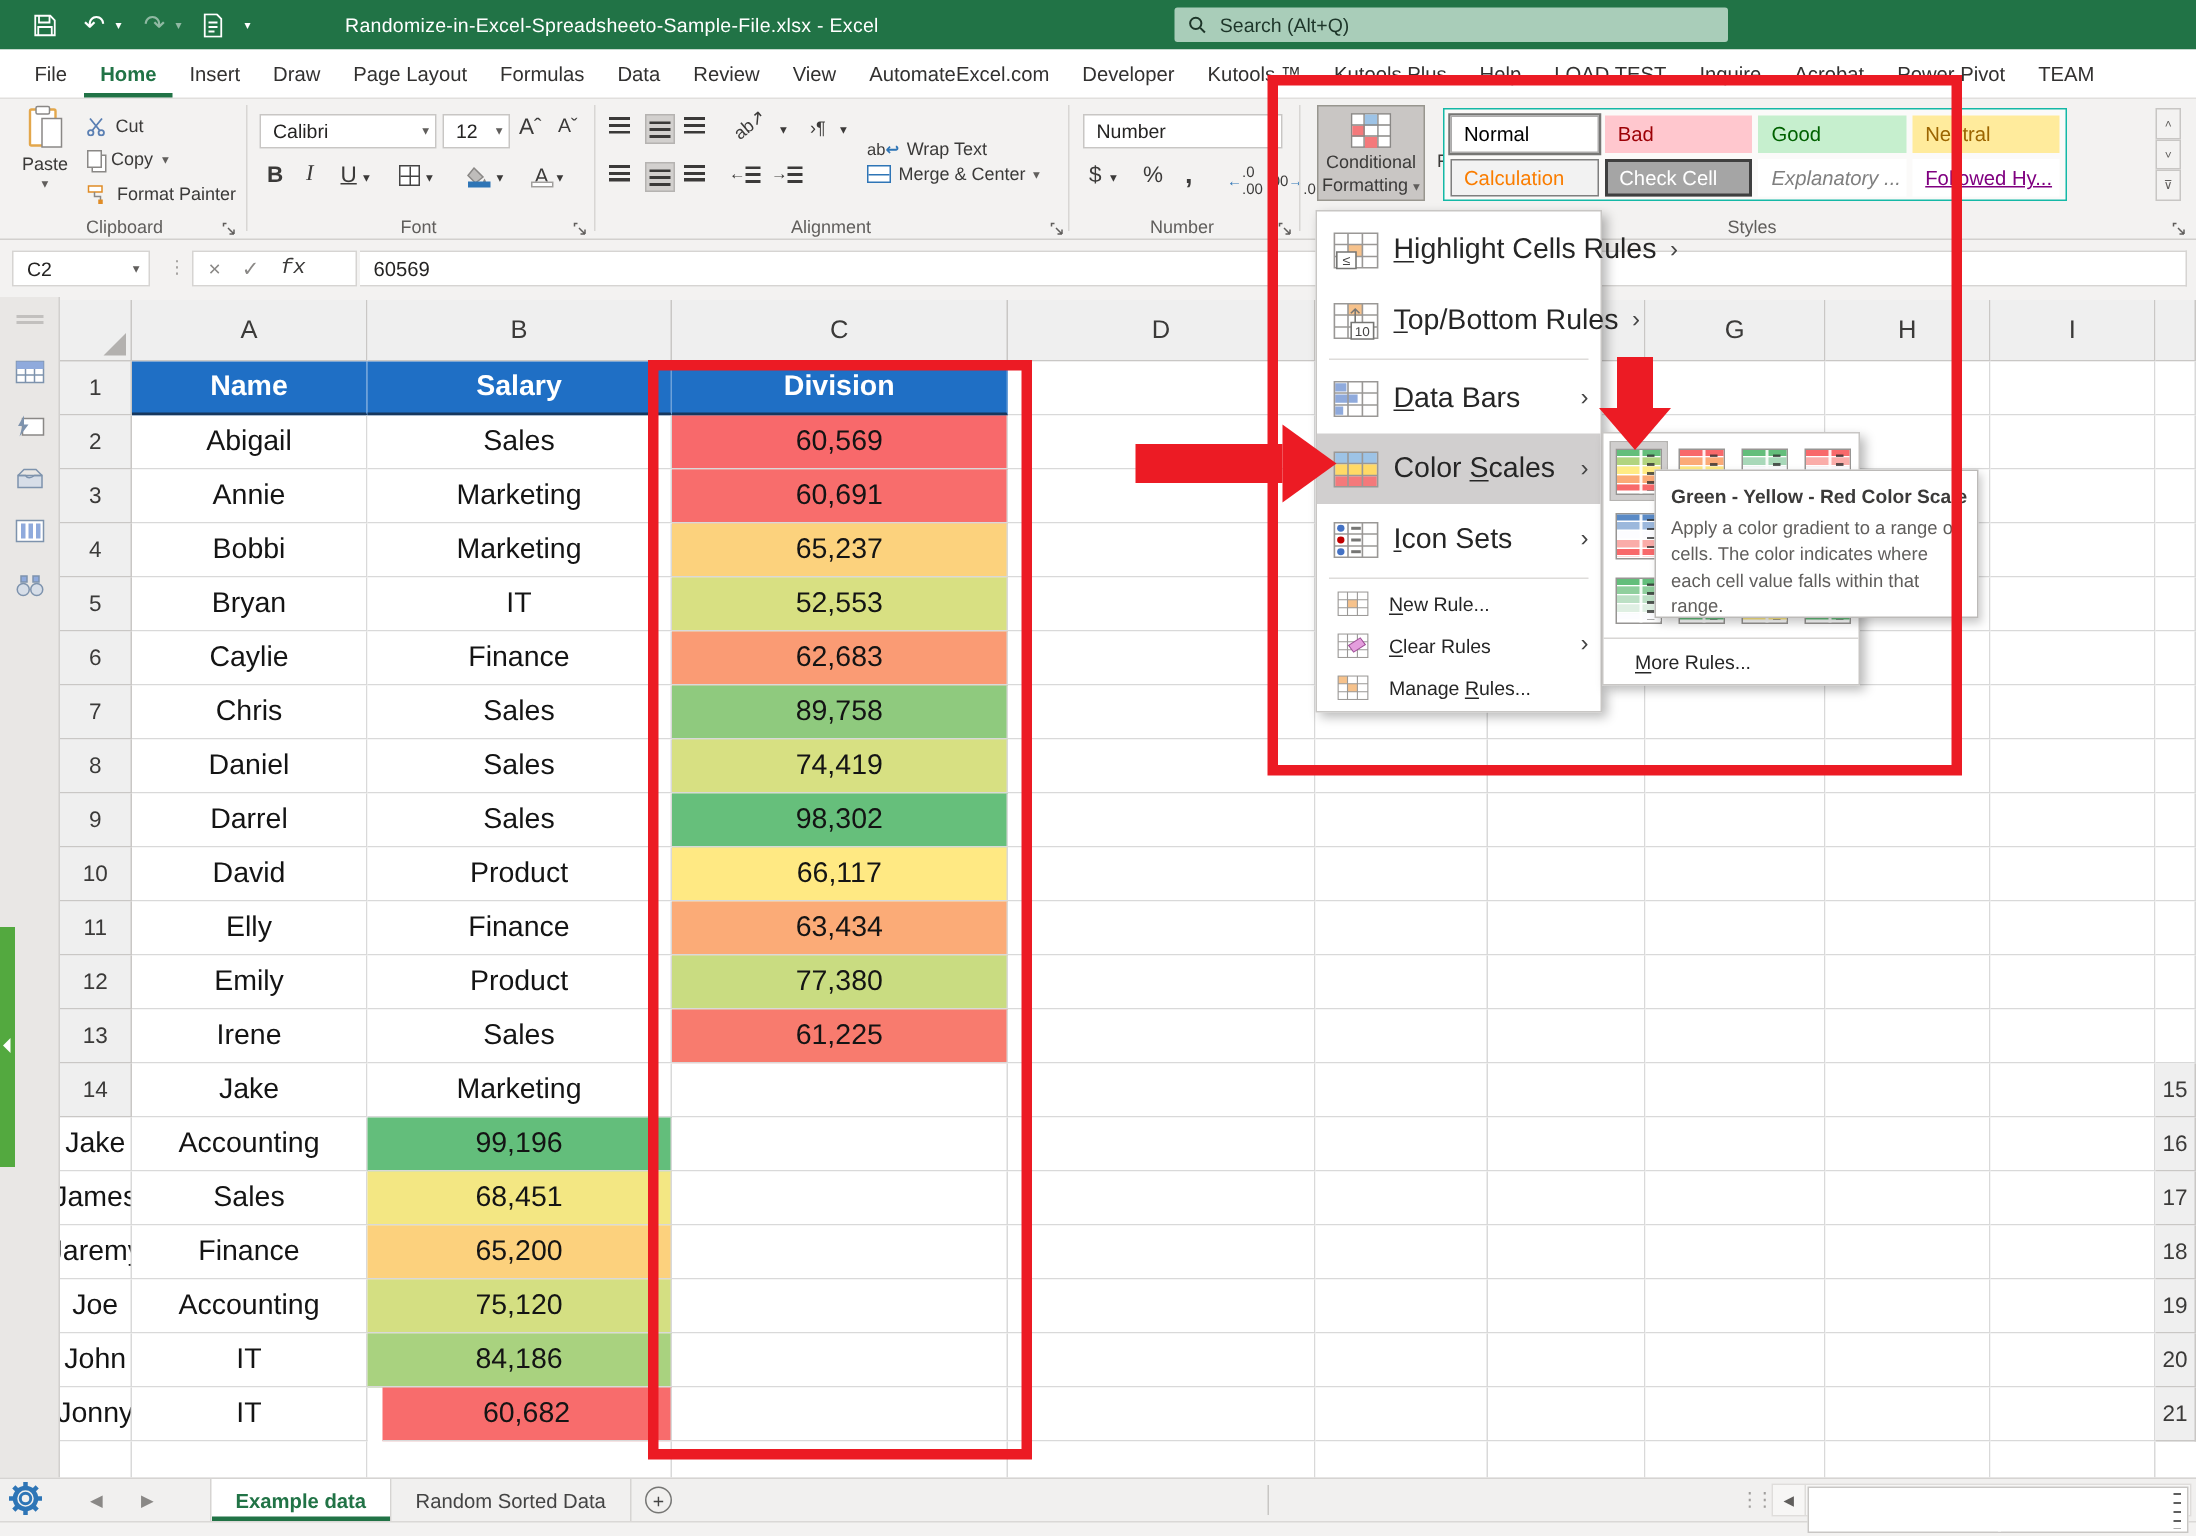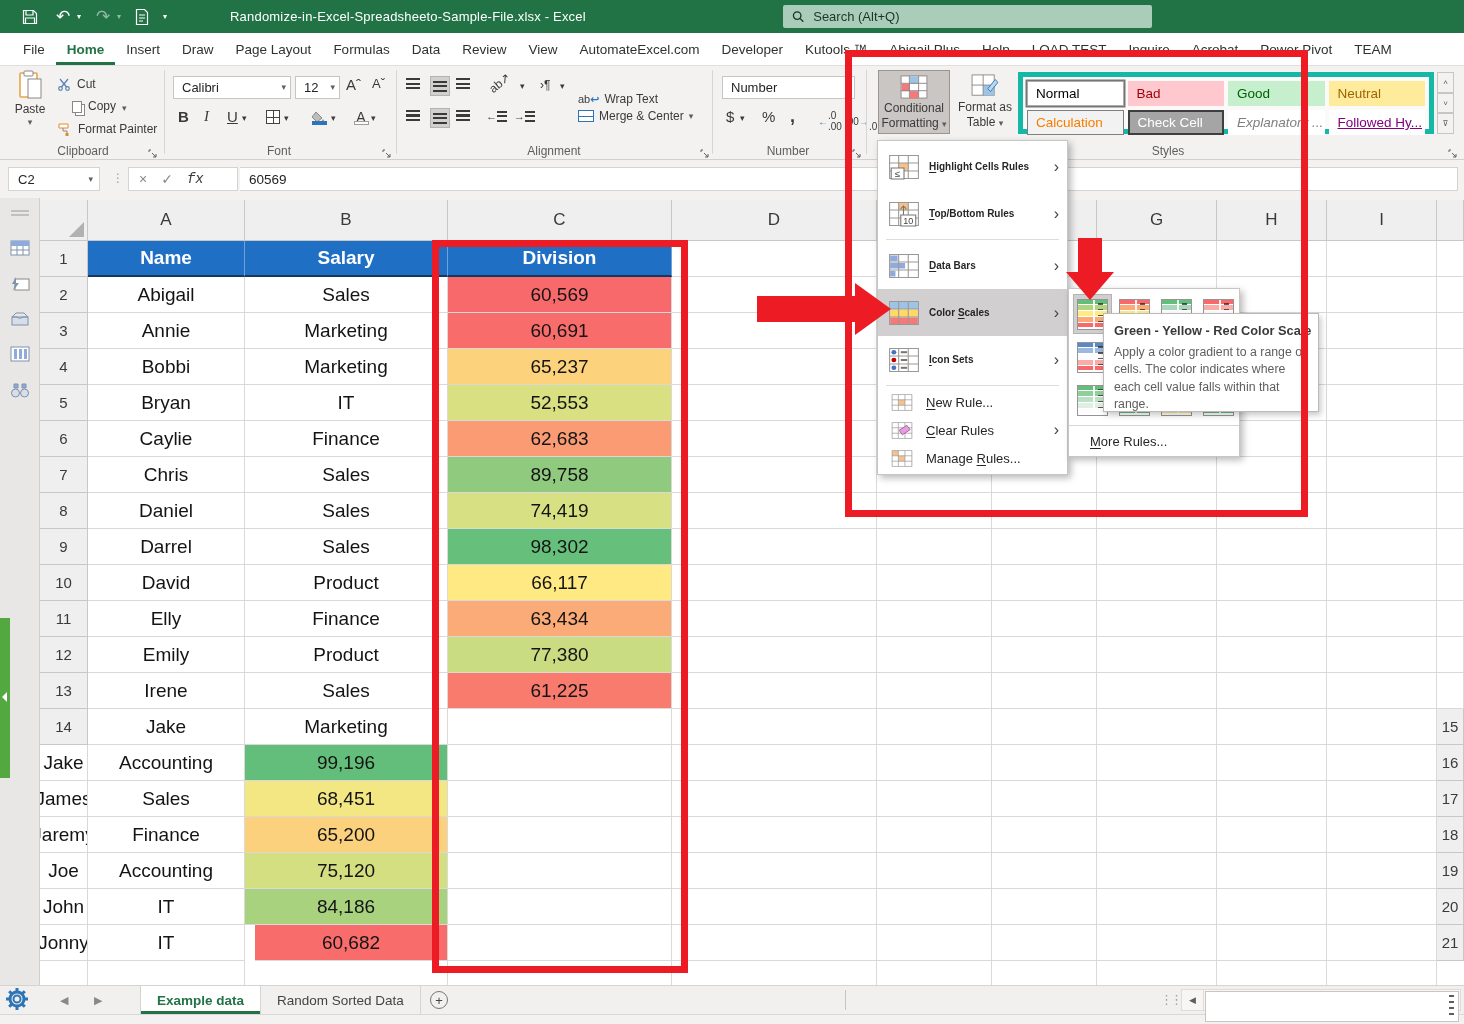--- a/index.html
+++ b/index.html
@@ -32,21 +32,21 @@
 .ric{position:absolute;display:flex;align-items:center;justify-content:center;color:#3B3A39}
 .bars{display:inline-block;width:14px;height:11px;background:repeating-linear-gradient(to bottom,#3b3a39 0 2px,transparent 2px 4.5px)}
 .selbox{background:#D2D0CE;border:1px solid #B5B3B1}
 .bordericon{display:inline-block;width:14px;height:14px;border:1px solid #444;background:
  linear-gradient(#444,#444) center/14px 1px no-repeat,
  linear-gradient(#444,#444) center/1px 14px no-repeat,#fff}
 .colorbar{position:absolute;left:2px;bottom:1px;width:15px;height:4px}
 #cf-button{position:absolute;left:878px;top:4px;width:72px;height:64px;background:#C9C6C4;border:1px solid #98968F;display:flex;flex-direction:column;align-items:center;padding-top:4px;gap:2px}
 #cf-button .rbtn-lab,#fat-button .rbtn-lab{font-size:12px;text-align:center;line-height:1.25}
 #fat-button{position:absolute;left:954px;top:4px;width:62px;height:64px;display:flex;flex-direction:column;align-items:center;padding-top:4px;gap:2px}
-#style-gallery-frame{position:absolute;left:1018px;top:6px;width:416px;height:62px;background:#FBFAF9;border:5px solid #14b8a6;padding:4px}
+#style-gallery-frame{position:absolute;left:962px;top:6px;width:416px;height:62px;background:#FBFAF9;border:1px solid #14b8a6;padding:4px}
 #style-gallery{display:grid;grid-template-columns:repeat(4,1fr);grid-auto-rows:25px;gap:4px;height:100%}
 .chip{display:flex;align-items:center;padding-left:8px;font-size:13.5px;background:#fff;white-space:nowrap;overflow:hidden}
 .chip.selected{box-shadow:0 0 0 1.5px #767674}
 #gal-scroll{position:absolute;left:1437px;top:6px;width:17px;height:62px;display:flex;flex-direction:column}
 #gal-scroll div{flex:1;background:#F3F2F1;border:1px solid #C8C6C4;font-size:8px;color:#605E5C;display:flex;align-items:center;justify-content:center}
 
 #fbar{position:absolute;left:0;top:160px;width:1464px;height:38px;background:#F3F2F1}
 #namebox{position:absolute;left:8px;top:7px;width:92px;height:24px;background:#fff;border:1px solid #D6D4D2;display:flex;align-items:center;justify-content:space-between;padding:0 6px 0 9px;font-size:13px;color:#252423}
 #fxbox{position:absolute;left:128px;top:7px;width:110px;height:24px;background:#fff;border:1px solid #D6D4D2;display:flex;align-items:center;gap:14px;padding-left:10px;color:#8A8886;font-size:14px}
 #fxinput{position:absolute;left:240px;top:7px;width:1218px;height:24px;background:#fff;border:1px solid #D6D4D2;border-left:none;font-size:13.5px;color:#252423;padding-left:9px;font-family:inherit;outline:none}
@@ -80,21 +80,21 @@
 #statusbar{position:absolute;left:0;top:1014px;width:1464px;height:10px;background:#F3F2F1;border-top:1px solid #DAD8D6}
 #gear{position:absolute;left:4px;top:986px;z-index:5}
 
 #cf-menu{position:absolute;left:877px;top:140px;width:191px;background:#fff;border:1px solid #C8C6C4;box-shadow:3px 3px 7px rgba(0,0,0,.28);z-index:105;padding:2px 0}
 .cfitem{display:flex;align-items:center;height:47px;padding:0 6px 0 10px;gap:9px}
 .cfitem.small{height:28px}
 .cfitem.hl{background:#D1CFCF}
 .cficon{width:32px;height:28px;flex:0 0 auto;display:flex;align-items:center;justify-content:center}
 .cficon svg{width:100%;height:100%}
 .small .cficon{width:22px;height:19px;margin-left:3px;margin-right:4px}
-.cflabel{font-weight:700;font-size:10px;color:#262626;flex:1;white-space:nowrap}
+.cflabel{font-weight:400;font-size:19px;color:#262626;flex:1;white-space:nowrap}
 .small .cflabel{font-weight:400;font-size:13px}
 .chev{color:#444;font-size:16px;line-height:1;padding-right:2px}
 .cfsep{height:1px;background:#DEDCDA;margin:2px 8px}
 
 #cs-submenu{position:absolute;left:1068px;top:288px;width:172px;background:#fff;border:1px solid #C8C6C4;box-shadow:3px 3px 7px rgba(0,0,0,.28);z-index:110}
 #cs-grid{display:grid;grid-template-columns:repeat(4,1fr);gap:5px;padding:6px 5px}
 .thumbwrap{width:37px;height:38px;display:flex;align-items:center;justify-content:center}
 .thumbwrap.sel{background:#D0CECE;outline:1px solid #B5B3B1}
 .thumb{width:31px;height:31px;border:1px solid #979593;display:flex;flex-direction:column;position:relative;background:#fff}
 .band{flex:1;border-bottom:1px solid #fff}
@@ -155,21 +155,21 @@
       <div class="rtab">Insert</div>
       <div class="rtab">Draw</div>
       <div class="rtab">Page Layout</div>
       <div class="rtab">Formulas</div>
       <div class="rtab">Data</div>
       <div class="rtab">Review</div>
       <div class="rtab">View</div>
       <div class="rtab">AutomateExcel.com</div>
       <div class="rtab">Developer</div>
       <div class="rtab">Kutools ™</div>
-      <div class="rtab">Abigail Plus</div>
+      <div class="rtab">Kutools Plus</div>
       <div class="rtab">Help</div>
       <div class="rtab">LOAD TEST</div>
       <div class="rtab">Inquire</div>
       <div class="rtab">Acrobat</div>
       <div class="rtab">Power Pivot</div>
       <div class="rtab">TEAM</div>
     </div>
 
   <div id="ribbon">
 
@@ -183,21 +183,21 @@
       <span class="caret">▾</span>
     </div>
     <div class="abs" style="left:58px;top:11px;display:flex;align-items:center;gap:6px">
       <svg width="13" height="13" viewBox="0 0 13 13" fill="none" stroke="#5A7FB3" stroke-width="1.2">
           <circle cx="2.5" cy="10.5" r="1.8"></circle>
           <circle cx="9.5" cy="10.5" r="1.8"></circle>
           <path d="M3.5 9 L10 1 M8.5 9 L2 1"></path>
         </svg>
       <span class="rbtn-lab">Cut</span>
     </div>
-    <div class="abs" style="left:72px;top:33px;display:flex;align-items:flex-end;gap:6px">
+    <div class="abs" style="left:58px;top:33px;display:flex;align-items:center;gap:6px">
       <span style="width:10px;height:12px;border:1px solid #8A8886;background:#fff;box-shadow:3px 3px 0 -1px #fff,3px 3px 0 0 #8A8886"></span>
       <span class="rbtn-lab">Copy</span>
       <span class="caret">▾</span>
     </div>
     <div class="abs" style="left:58px;top:56px;display:flex;align-items:center;gap:6px">
       <svg width="14" height="13" viewBox="0 0 14 13">
           <path d="M1 1 h9 v4 h-9z" fill="#fff" stroke="#E08C26"></path>
           <path d="M5 5 v3 h4 v4" fill="none" stroke="#8A8886"></path>
           <rect x="7.5" y="10" width="3" height="3" fill="#E08C26"></rect>
         </svg>

